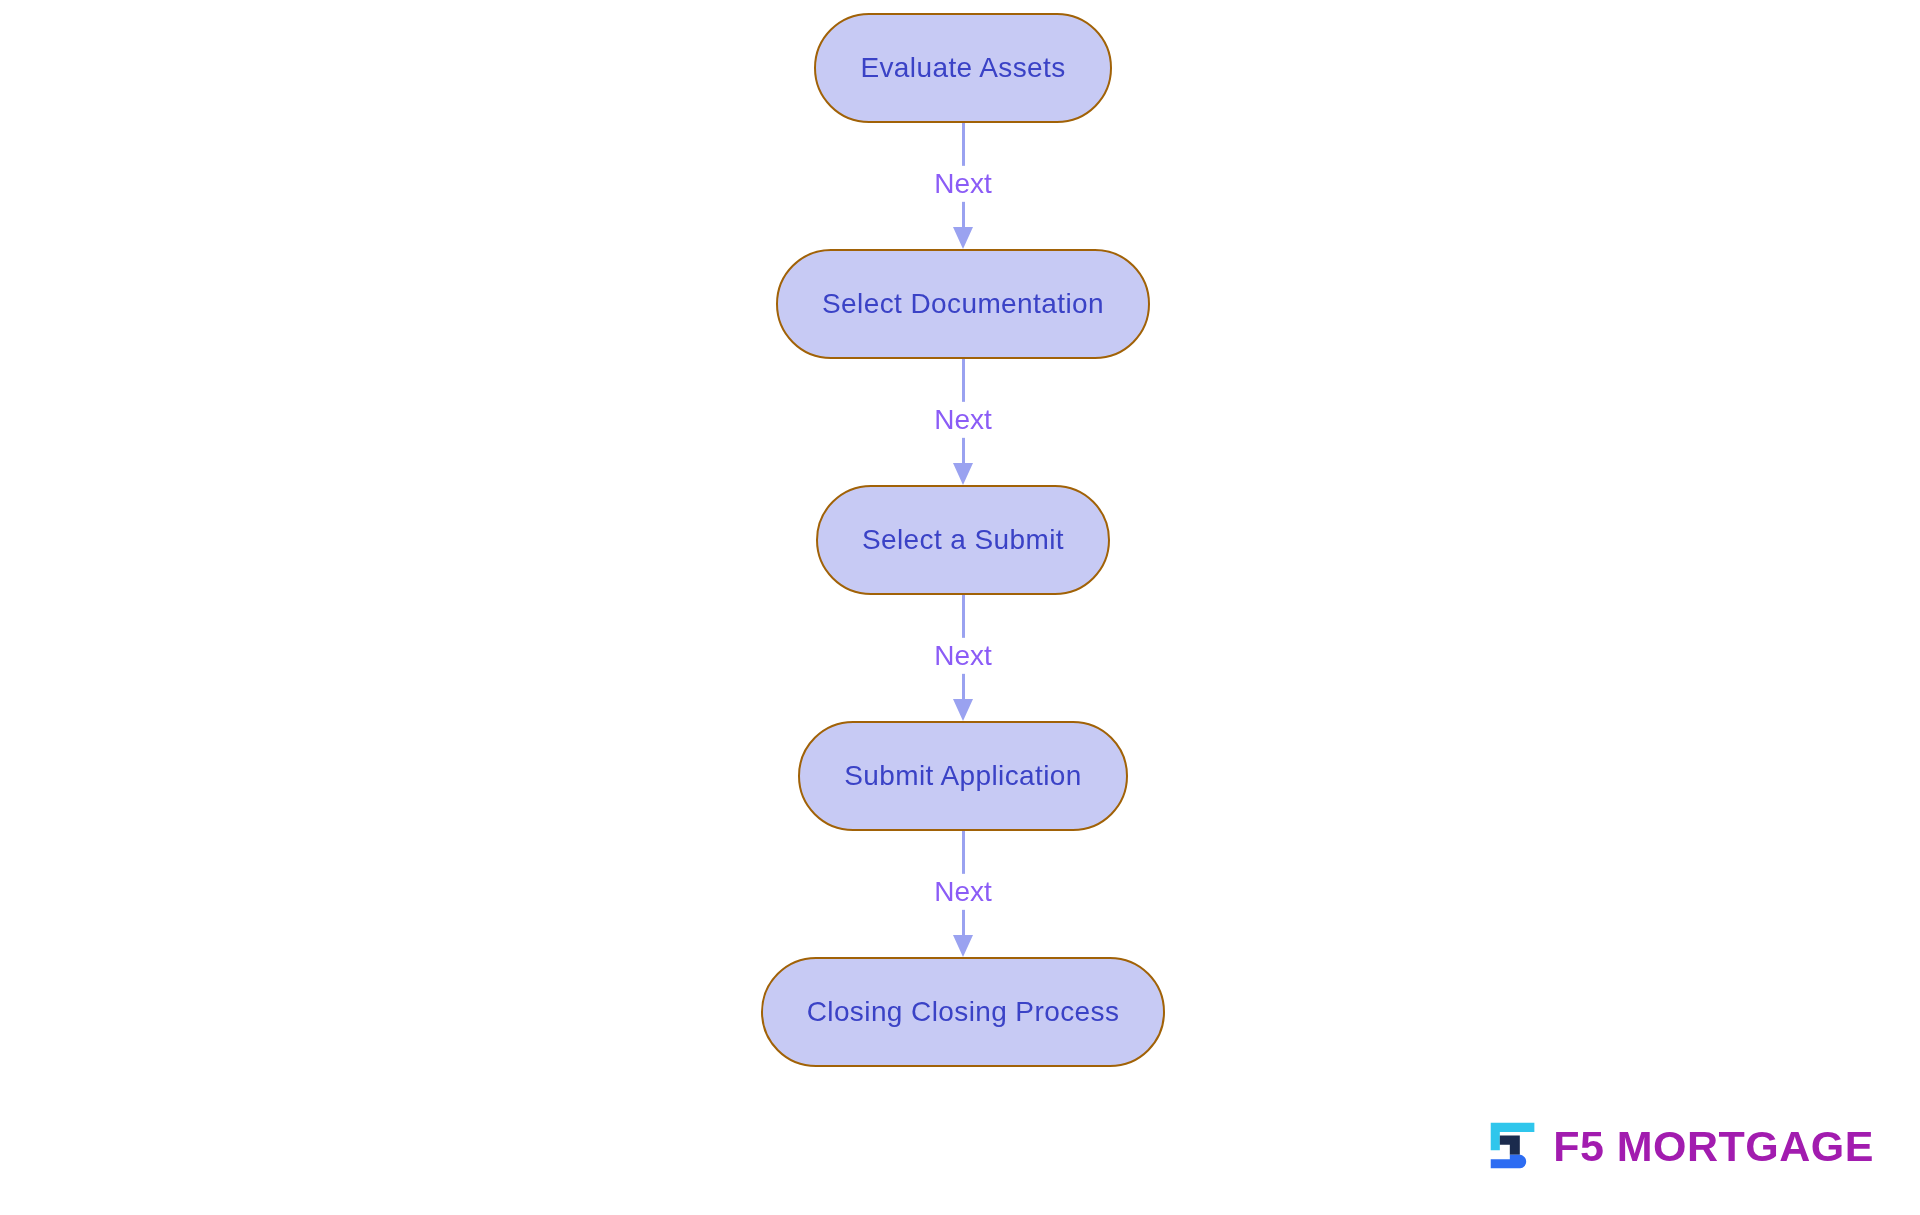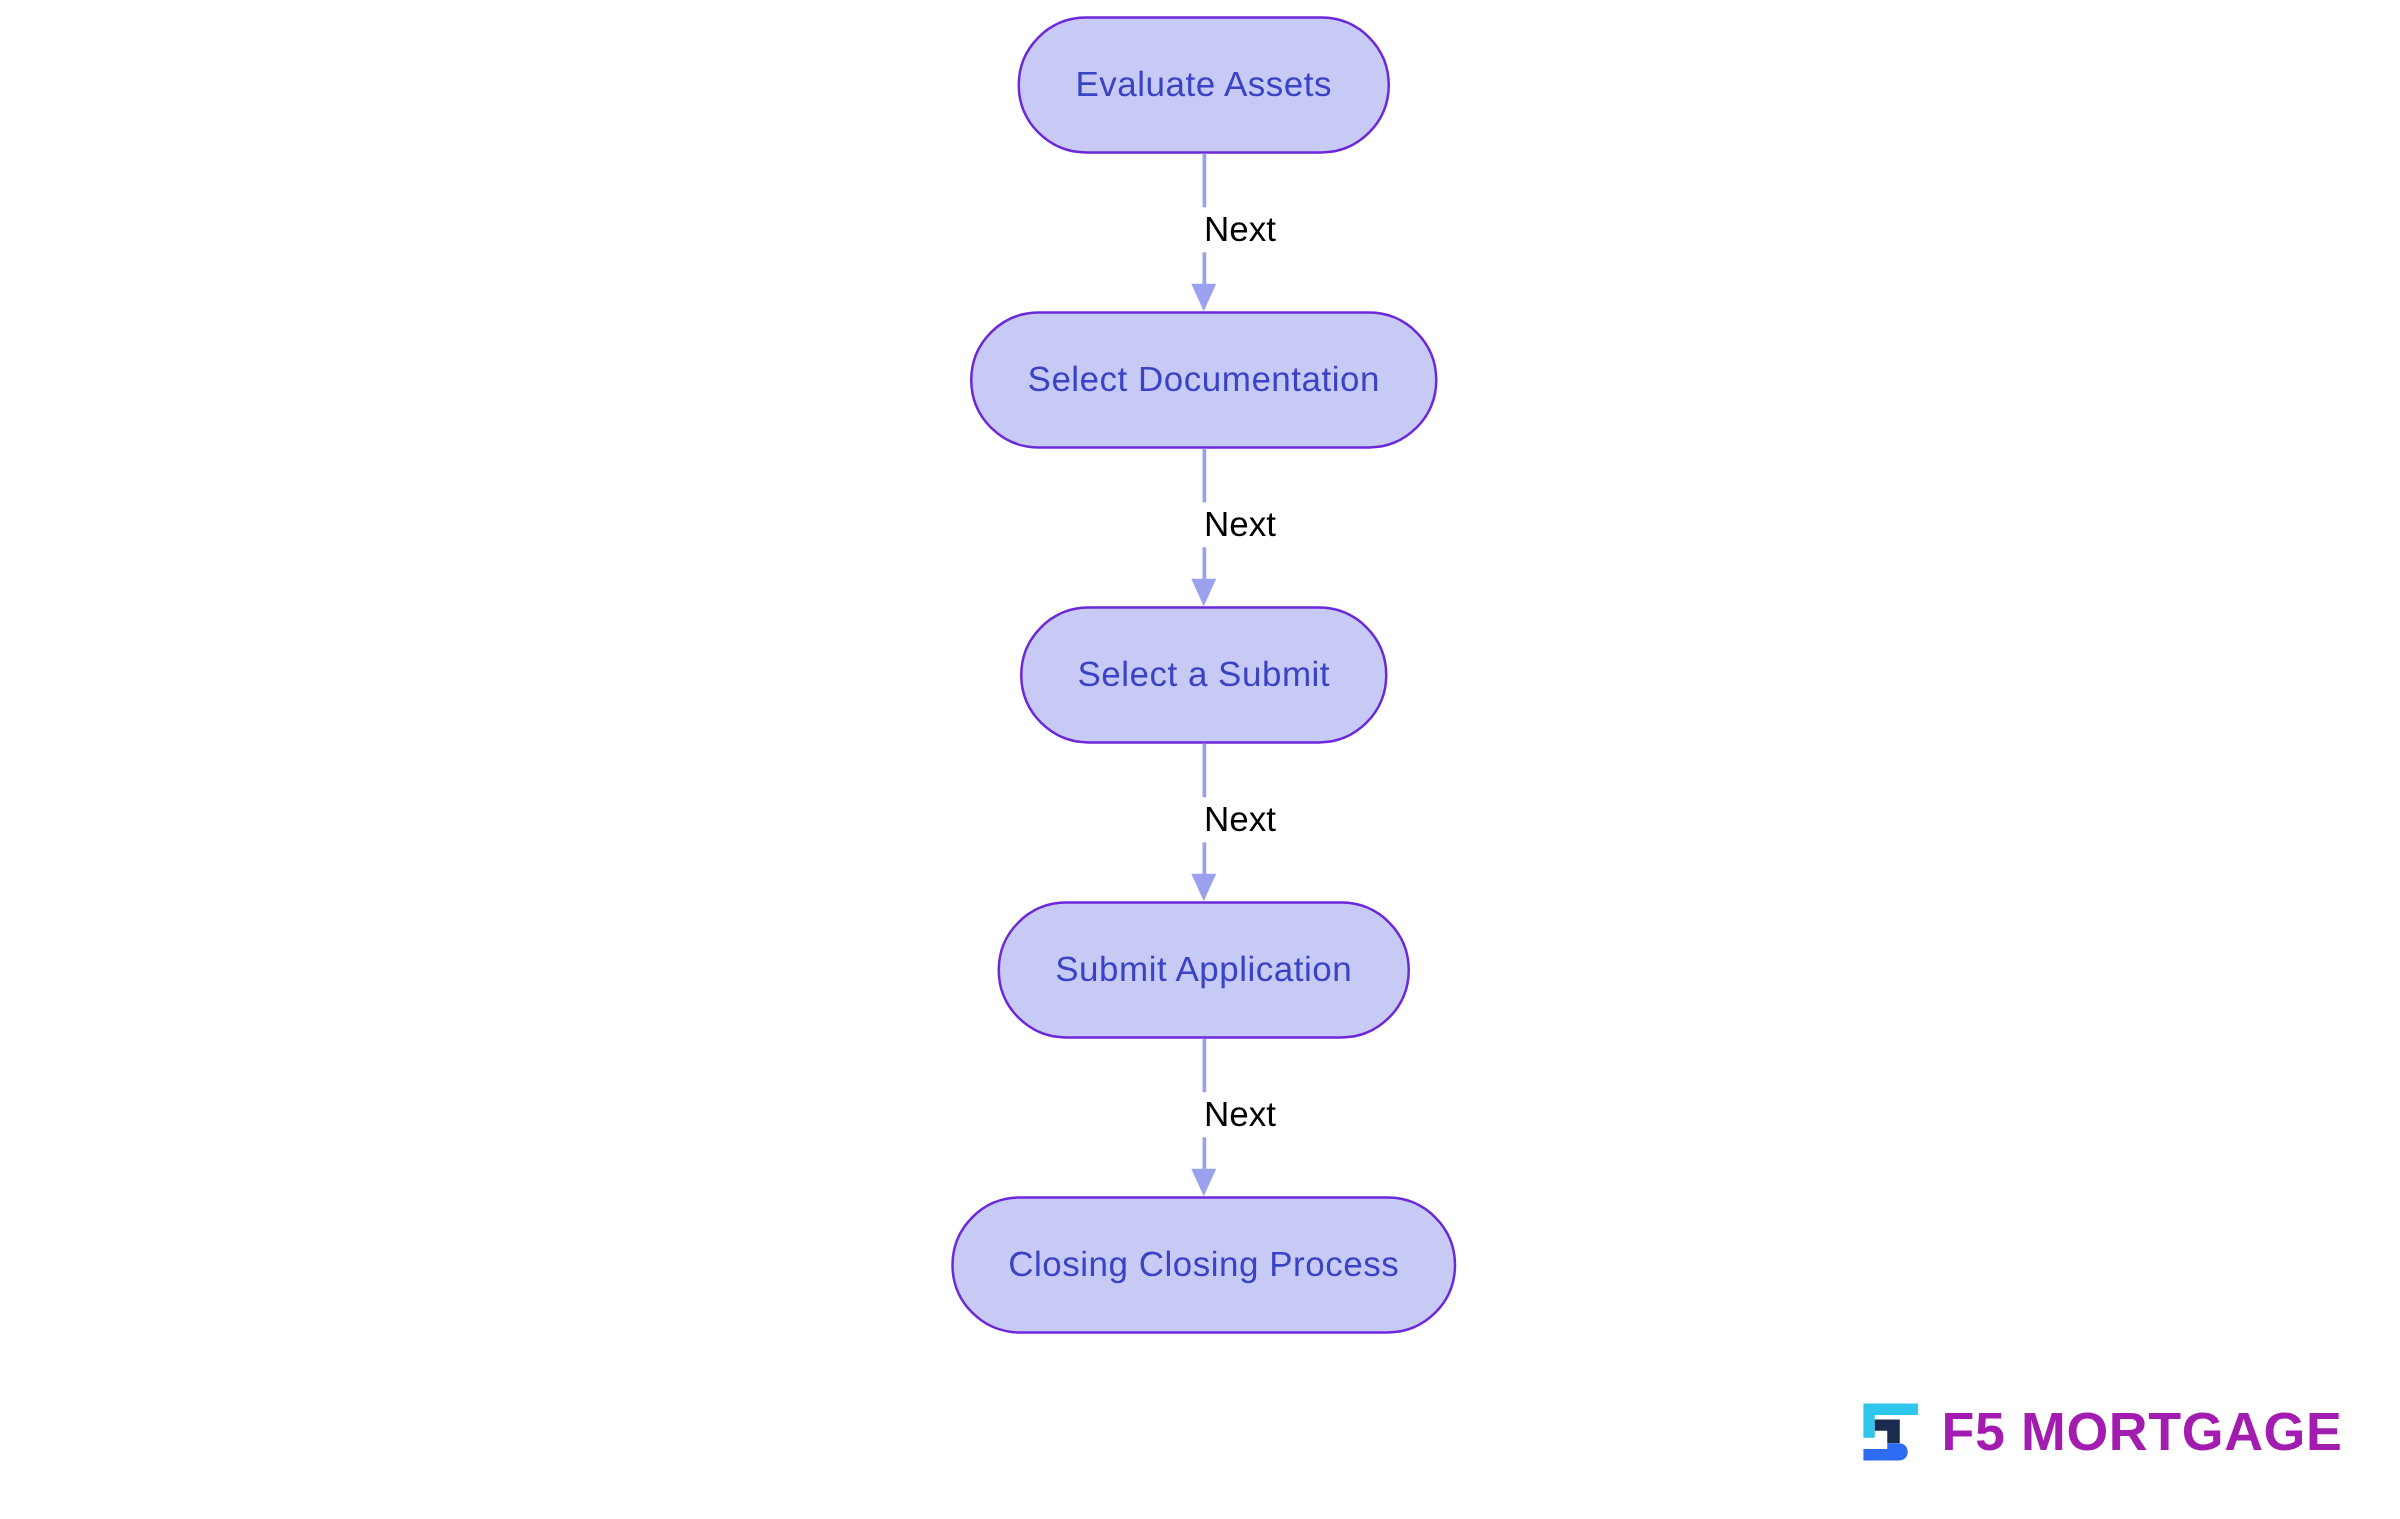--- a/index.html
+++ b/index.html
@@ -23,21 +23,21 @@
     display: flex;
     flex-direction: column;
     align-items: center;
   }
   .flow-node {
     box-sizing: border-box;
     height: 110px;
     padding: 0 44px;
     border-radius: 55px;
     background: #c7caf4;
-    border: 2px solid #6d28d9;
+    border: 2px solid #a16207;
     display: flex;
     align-items: center;
     justify-content: center;
     font-size: 28px;
     letter-spacing: 0.4px;
     color: #3a42c6;
     white-space: nowrap;
   }
   .flow-connector {
     position: relative;
@@ -65,22 +65,21 @@
     border-top: 22px solid #9aa2f0;
   }
   .conn-label {
     position: absolute;
     left: 50%;
     top: 50%;
     transform: translate(-50%, -56%);
     background: #ffffff;
     padding: 2px 8px;
     font-size: 28px;
-    color: #000000;
-    margin-left: 29px;
+    color: #8b5cf6;
   }
   .logo {
     position: absolute;
     top: 1120px;
     right: 46px;
     display: flex;
     align-items: center;
     gap: 15px;
   }
   .logo-mark {

